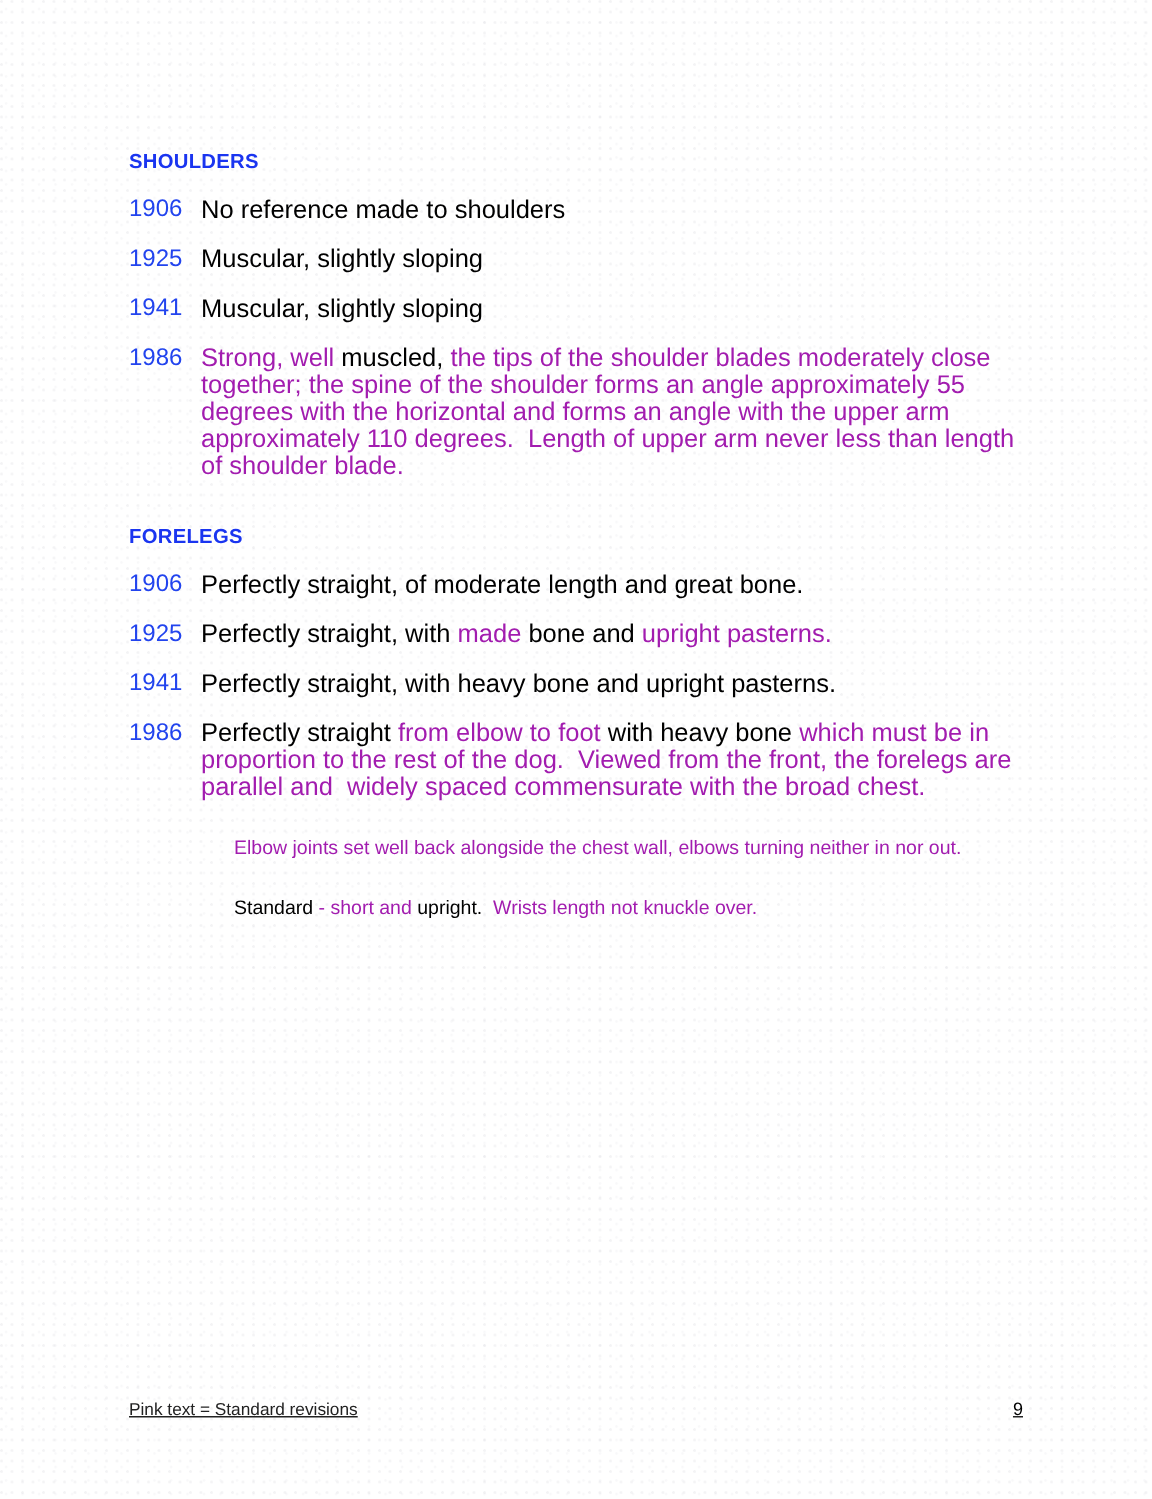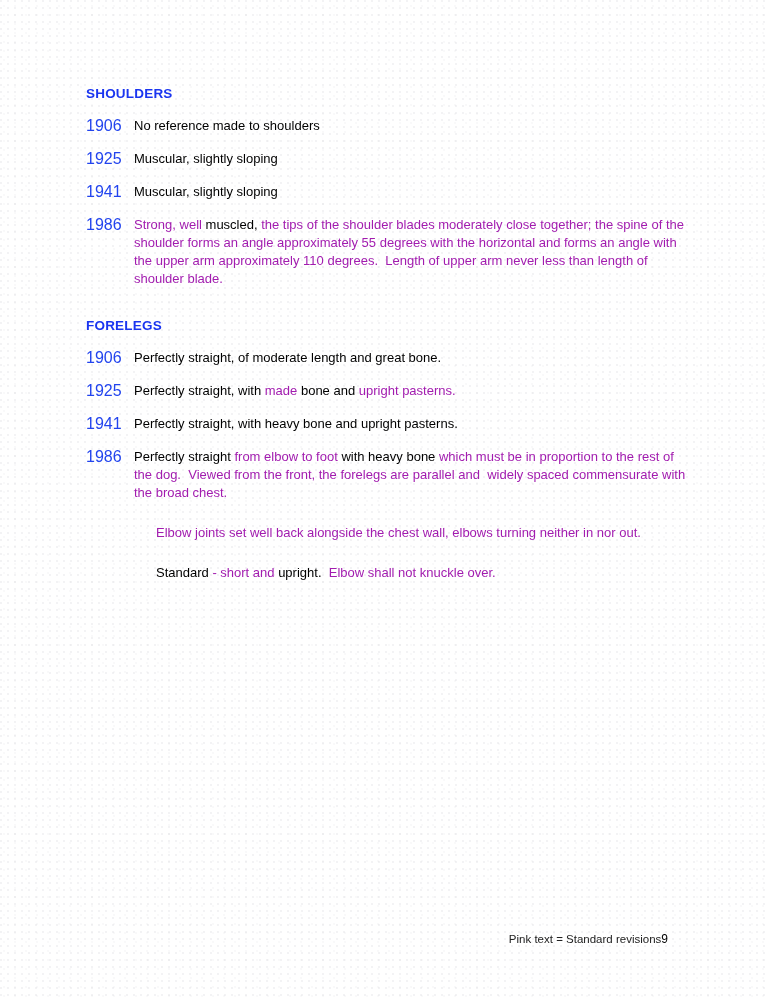--- a/index.html
+++ b/index.html
@@ -26,21 +26,21 @@
       radial-gradient(circle at 4px 6px, rgba(120,120,140,0.055) 0.6px, transparent 1.1px);
     background-size: 7px 7px, 11px 9px;
   }
   .page {
     position: absolute;
     inset: 0;
   }
   .content {
     position: absolute;
     left: 86px;
-    top: 86px;
+    top: 100px;
     width: 600px;
   }
 
   .section-heading {
     color: #1a35f0;
     font-weight: bold;
     font-size: 13.5px;
     letter-spacing: 0.2px;
     margin: 0 0 16px 0;
   }
@@ -57,47 +57,48 @@
     margin-bottom: 0;
   }
   .entry-year {
     color: #2244ee;
     font-size: 16px;
     line-height: 18px;
     width: 48px;
     flex: 0 0 48px;
   }
   .entry-text {
-    font-size: 13px;
+    font-size: 17px;
     line-height: 18px;
     flex: 1 1 auto;
     white-space: pre-wrap;
   }
 
   .sub-para {
     margin-left: 70px;
     font-size: 13px;
     line-height: 18px;
     white-space: pre-wrap;
     margin-top: 22px;
   }
 
   .pink { color: #a21caf; }
   .black { color: #000000; }
 
   .footer {
     position: absolute;
     left: 86px;
-    right: 100px;
+    right: 86px;
     top: 932px;
     display: flex;
-    justify-content: flex-end;
+    justify-content: space-between;
     align-items: baseline;
     font-size: 11.5px;
     color: #222222;
+    text-decoration: underline;
   }
   .footer-page-number {
     font-size: 12px;
     color: #000000;
   }
 </style>
 </head>
 <body>
 
 <div class="page">
@@ -136,21 +137,21 @@
           </div>
           <div class="entry">
             <div class="entry-year">1941</div>
             <div class="entry-text"><span class="black">Perfectly straight, with heavy bone and upright pasterns.</span></div>
           </div>
           <div class="entry">
             <div class="entry-year">1986</div>
             <div class="entry-text"><span class="black">Perfectly straight </span><span class="pink">from elbow to foot </span><span class="black">with heavy bone </span><span class="pink">which must be in proportion to the rest of the dog.  Viewed from the front, the forelegs are parallel and  widely spaced commensurate with the broad chest.</span></div>
           </div>
           <div class="sub-para"><span class="pink">Elbow joints set well back alongside the chest wall, elbows turning neither in nor out.</span></div>
-          <div class="sub-para"><span class="black">Standard</span><span class="pink"> - short and </span><span class="black">upright.</span><span class="pink">  Elbow shall not knuckle over.</span></div>
+          <div class="sub-para"><span class="black">Standard</span><span class="pink"> - short and </span><span class="black">upright.</span><span class="pink">  Wrists length not knuckle over.</span></div>
         </div>
       </div>
   </div>
 
   <div class="footer">
     <span class="footer-note">Pink text = Standard revisions</span>
     <span class="footer-page-number">9</span>
   </div>
 </div>
 

